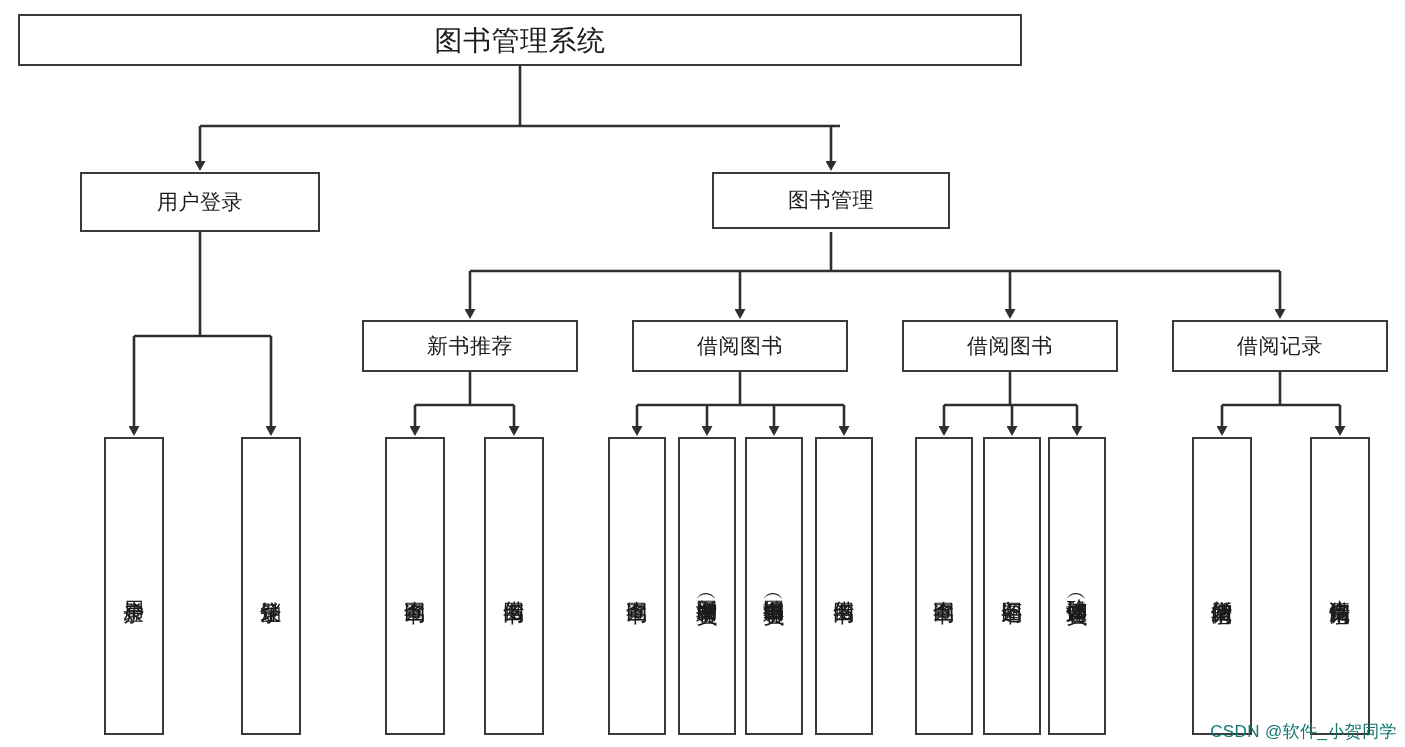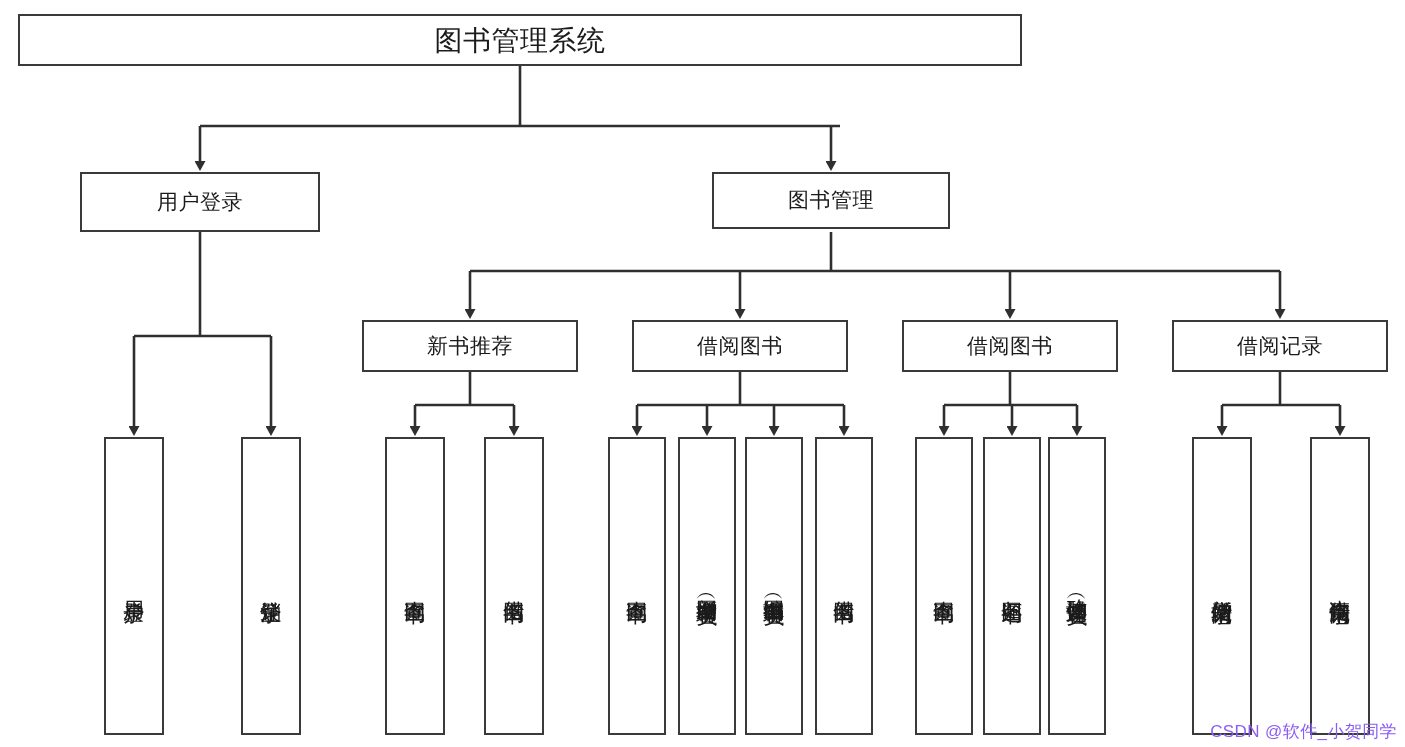--- a/index.html
+++ b/index.html
@@ -37,21 +37,21 @@
     letter-spacing:1px;
     white-space:normal;
     max-height:286px;
   }
   .node.root .lbl{font-size:28px;}
 
   #watermark{
     position:absolute;
     right:8px;bottom:4px;
     font-size:17px;
-    color:#8b5cf6;
+    color:#0f766e;
     white-space:nowrap;
     z-index:3;
     letter-spacing:0.4px;
   }
 </style>
 </head>
 <body>
 
 <div id="stage">
 

